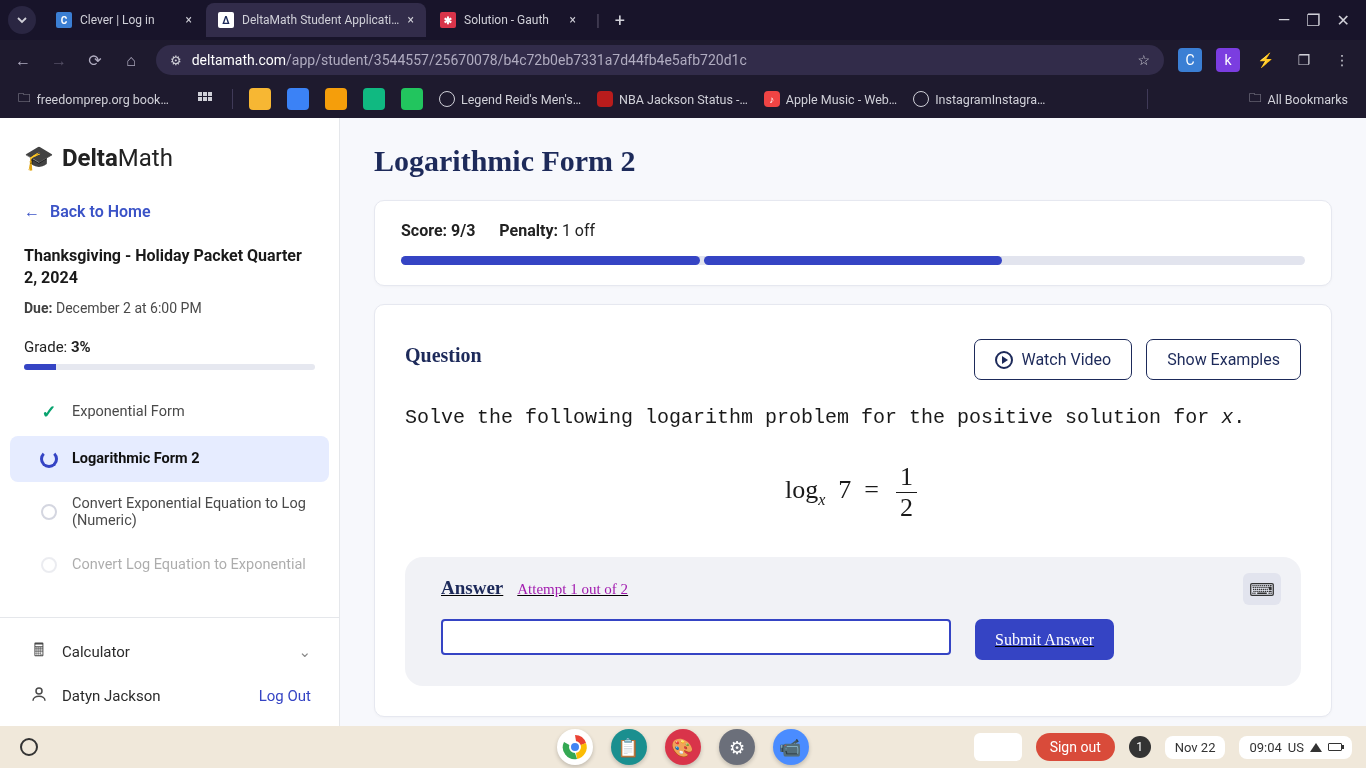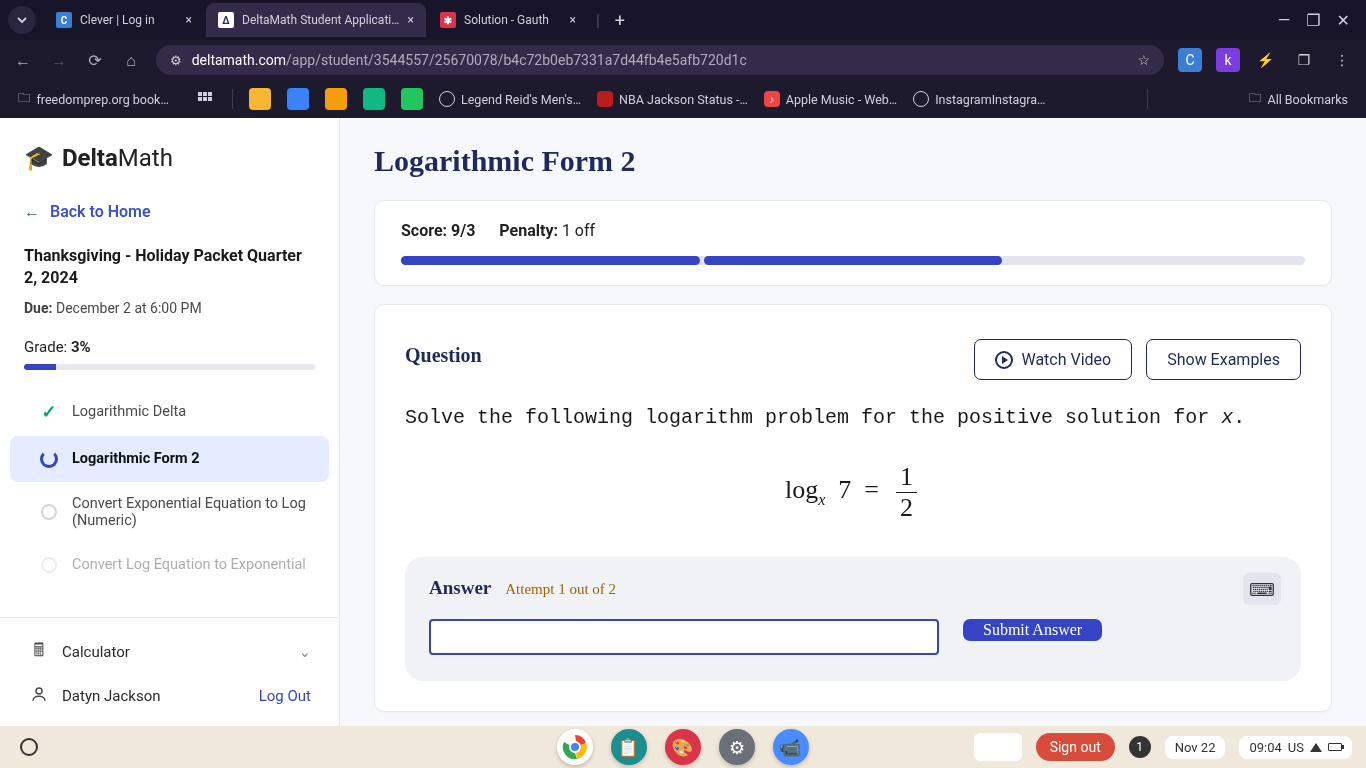--- a/index.html
+++ b/index.html
@@ -195,40 +195,40 @@
 .equation-row{
   text-align:center;margin:28px 0 34px;
   font-family:Georgia,'Times New Roman',serif;font-size:26px;color:#1a1a1a;
 }
 .sub{font-size:16px;vertical-align:sub;font-style:italic;}
 .frac{display:inline-block;vertical-align:middle;text-align:center;margin:0 4px;}
 .frac .num{border-bottom:1.5px solid #1a1a1a;padding:0 4px;}
 .frac .den{padding:0 4px;}
 
 .answer-box{
-  background:#f1f2f6;border-radius:18px;padding:20px 24px 26px;position:relative;
+  background:#f1f2f6;border-radius:18px;padding:20px 36px 26px;position:relative;text-decoration:underline;
 }
 .answer-head{display:flex;align-items:baseline;gap:14px;margin-bottom:20px;}
 .answer-label{font-family:Georgia,serif;font-size:19px;font-weight:700;color:#1d2a5a;}
-.attempt-text{font-family:Georgia,serif;font-size:15px;color:#a16207;}
+.attempt-text{font-family:Georgia,serif;font-size:15px;color:#a21caf;}
 .kb-btn{
   position:absolute;top:16px;right:20px;
   width:38px;height:32px;background:#e2e4ee;border-radius:6px;
   display:flex;align-items:center;justify-content:center;font-size:18px;color:#333;
 }
 .answer-input-row{display:flex;gap:24px;align-items:stretch;}
 .answer-input{
   flex:0 0 510px;height:36px;
   border:2px solid #3544c4;border-radius:4px;background:#fff;
   padding:0 10px;font-family:Georgia,serif;font-size:18px;color:#111;
   outline:none;
 }
 .submit-btn{
   background:#3544c4;color:#fff;border:none;border-radius:7px;
-  padding:0 20px;font-family:Georgia,serif;font-size:16px;cursor:pointer;height:22px;text-align:center;
+  padding:0 20px;font-family:Georgia,serif;font-size:16px;cursor:pointer;height:41px;text-align:center;
 }
 
 
 .taskbar{
   position:absolute;bottom:0;left:0;right:0;height:42px;
   background:#f0e8da;
   display:flex;align-items:center;padding:0 14px;gap:14px;
 }
 .circle-btn{width:30px;height:30px;border-radius:50%;display:flex;align-items:center;justify-content:center;}
 .tray-center{position:absolute;left:50%;transform:translateX(-50%);display:flex;gap:18px;}
@@ -360,21 +360,21 @@
       <b>3%</b>
       <div class="grade-bar">
         <div class="grade-bar-fill" style="width:11%"></div>
       </div>
     </div>
     <div class="problem-list">
       <div class="problem-item">
         <span class="problem-icon">
             <span class="check-icon">✓</span>
           </span>
-        <span>Logarithmic Delta</span>
+        <span>Exponential Form</span>
       </div>
       <div class="problem-item active">
         <span class="problem-icon">
             <span class="spinner-icon"></span>
           </span>
         <span>Logarithmic Form 2</span>
       </div>
       <div class="problem-item">
         <span class="problem-icon">
             <span class="empty-circle"></span>

